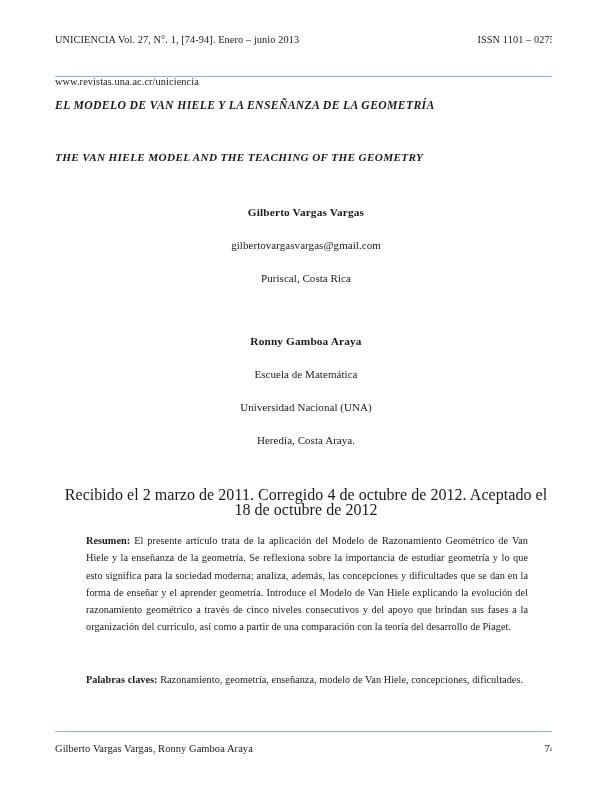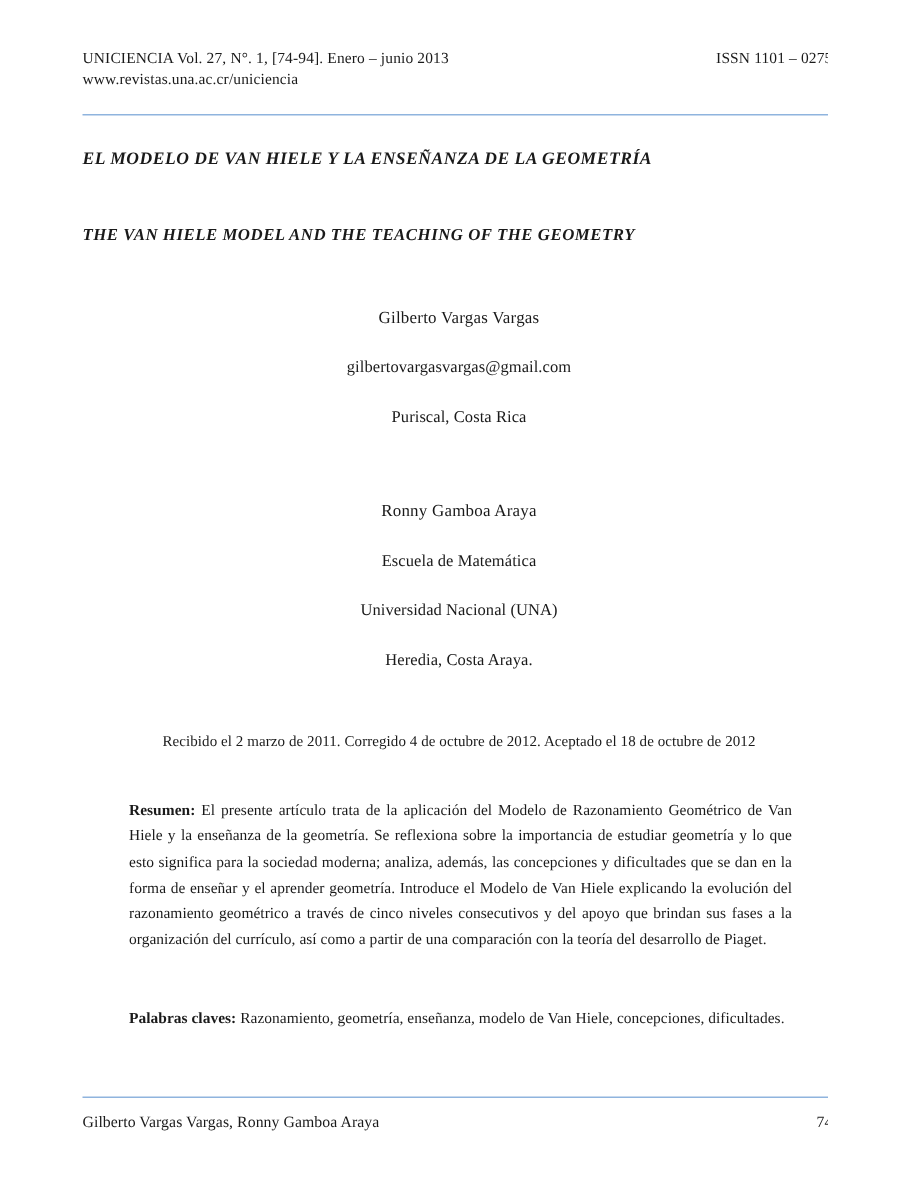--- a/index.html
+++ b/index.html
@@ -31,20 +31,21 @@
     font-size: 10.3px;
     line-height: 14px;
     letter-spacing: 0.1px;
   }
   .rh-left { white-space: nowrap; }
   .rh-right { white-space: nowrap; padding-right: 2px; }
   .rh-url {
     font-size: 10.3px;
     line-height: 14px;
     letter-spacing: 0.1px;
+    margin-top: 28px;
   }
 
   
   .rule {
     position: absolute;
     left: 55px;
     width: 502px;
     height: 1.3px;
     background: #8fb4de;
   }
@@ -75,21 +76,21 @@
   }
 
   
   .author-block {
     position: absolute;
     left: 55px;
     width: 502px;
     text-align: center;
   }
   .author-block .name {
-    font-weight: normal;
+    font-weight: bold;
     font-size: 11.3px;
     line-height: 15px;
     margin: 0 0 18px 0;
     letter-spacing: 0.15px;
   }
   .author-block .meta {
     font-size: 11px;
     line-height: 15px;
     margin: 0 0 18px 0;
     letter-spacing: 0.05px;
@@ -98,21 +99,21 @@
   .author-one { top: 205px; }
   .author-two { top: 334px; }
 
   
   .dates {
     position: absolute;
     left: 55px;
     top: 487px;
     width: 502px;
     text-align: center;
-    font-size: 10px;
+    font-size: 16px;
     line-height: 15px;
     letter-spacing: 0.05px;
   }
 
   
   .abstract {
     position: absolute;
     left: 86px;
     top: 532px;
     width: 442px;

